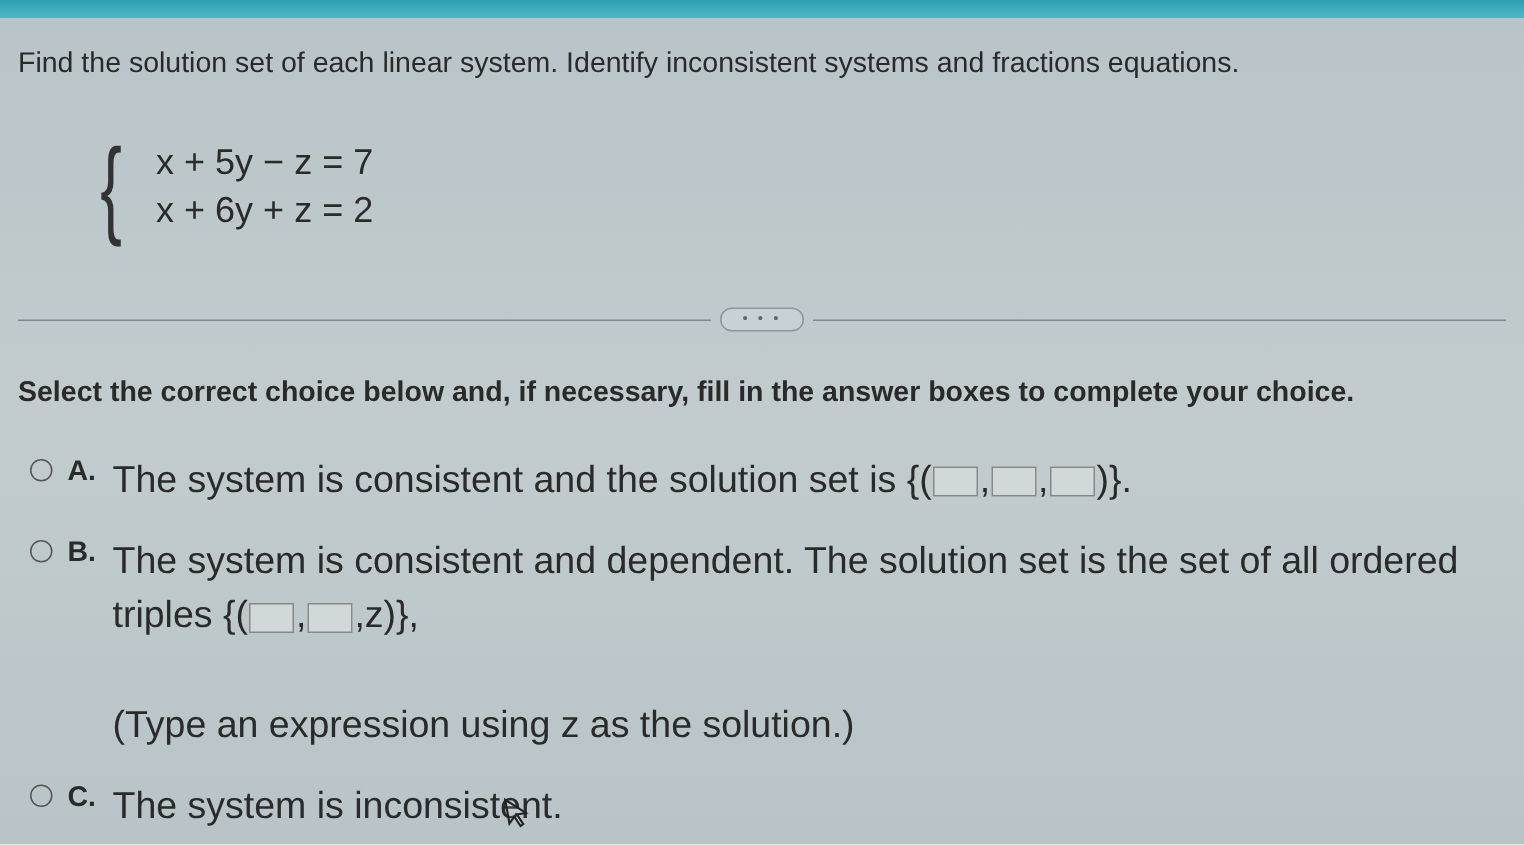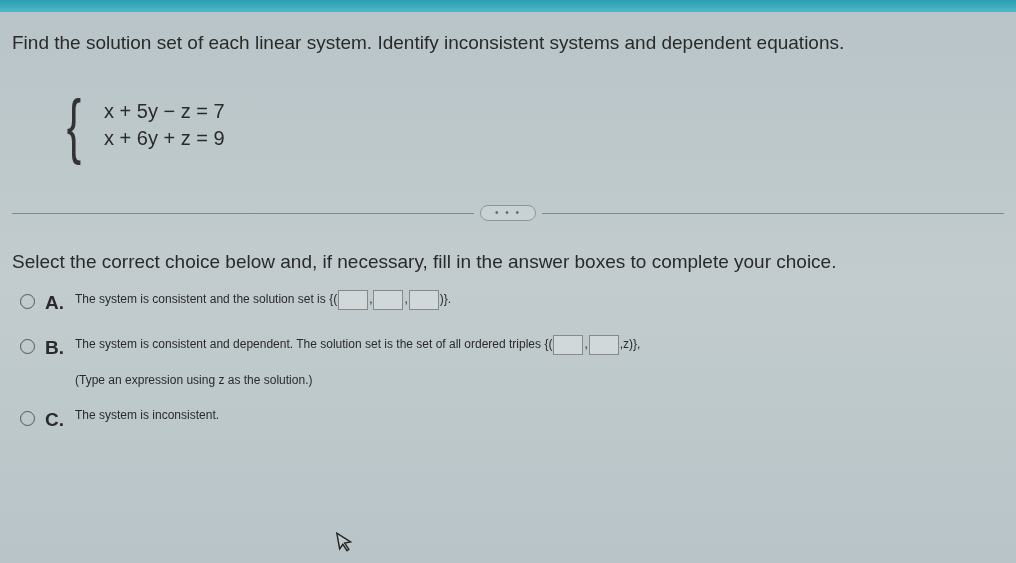--- a/index.html
+++ b/index.html
@@ -31,21 +31,21 @@
       margin-bottom: 30px;
     }
     .brace {
       font-size: 72px;
       font-weight: 100;
       margin-right: 18px;
       color: #333;
       transform: scaleX(0.6);
     }
     .equations {
-      font-size: 20px;
+      font-size: 24px;
       line-height: 1.35;
     }
     .divider-row {
       display: flex;
       align-items: center;
       margin: 0 0 28px 0;
     }
     .hr-line {
       flex: 1;
       height: 1px;
@@ -56,21 +56,22 @@
       border-radius: 10px;
       padding: 0px 14px;
       margin: 0 6px;
       font-size: 10px;
       letter-spacing: 2px;
       color: #5a6a6e;
       background: #c8d2d4;
       cursor: pointer;
     }
     .instruction {
-      margin-bottom: 14px;
+      margin-bottom: 26px;
+      font-weight: bold;
     }
     .choices {
       margin-left: 8px;
     }
     .choice {
       display: flex;
       align-items: flex-start;
       margin-bottom: 18px;
     }
     .radio {
@@ -84,21 +85,21 @@
       cursor: pointer;
       background: transparent;
     }
     .choice-label {
       font-weight: bold;
       margin-right: 8px;
       min-width: 22px;
     }
     .choice-body {
       flex: 1;
-      font-size: 12px;
+      font-size: 25px;
       line-height: 1.45;
     }
     .blank-box {
       display: inline-block;
       width: 30px;
       height: 20px;
       background: #d0d8da;
       border: 1px solid #888;
       vertical-align: middle;
       margin: 0 1px;
@@ -113,27 +114,27 @@
     }
     .cursor-arrow svg { width: 18px; height: 24px; }
   </style>
 </head>
 <body>
 
 <div class="top-bar"></div>
 
 <div class="content">
 
-  <div class="question-prompt">Find the solution set of each linear system. Identify inconsistent systems and dependent equations.</div>
+  <div class="question-prompt">Find the solution set of each linear system. Identify inconsistent systems and fractions equations.</div>
 
   <div class="system-block">
     <div class="brace">{</div>
     <div class="equations">
       <div>x + 5y − z = 7</div>
-      <div>x + 6y + z = 9</div>
+      <div>x + 6y + z = 2</div>
     </div>
   </div>
 
   <div class="divider-row">
     <div class="hr-line"></div>
     <div class="ellipsis-pill">• • •</div>
     <div class="hr-line"></div>
   </div>
 
   <div class="instruction">Select the correct choice below and, if necessary, fill in the answer boxes to complete your choice.</div>

